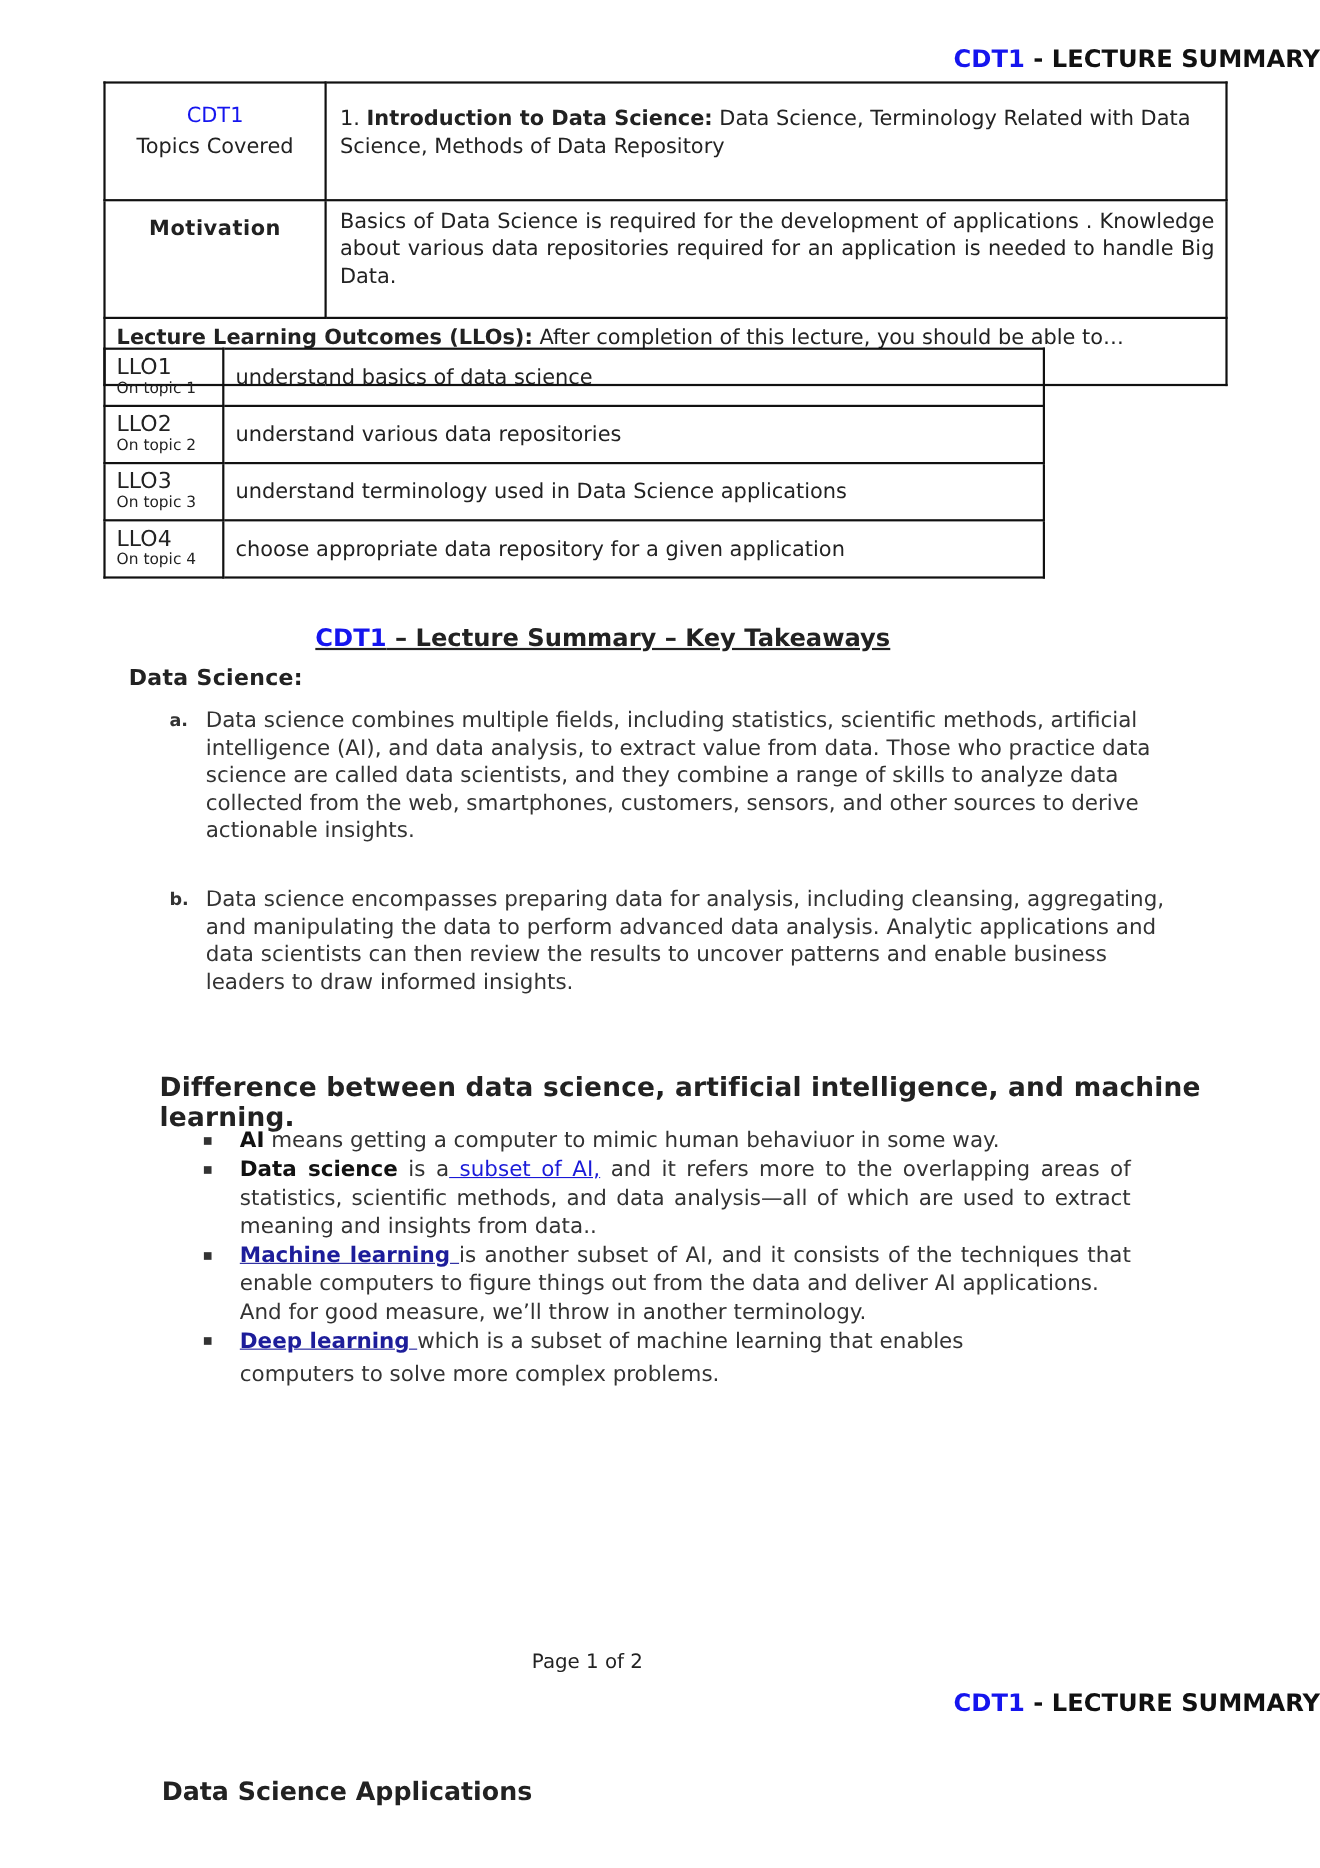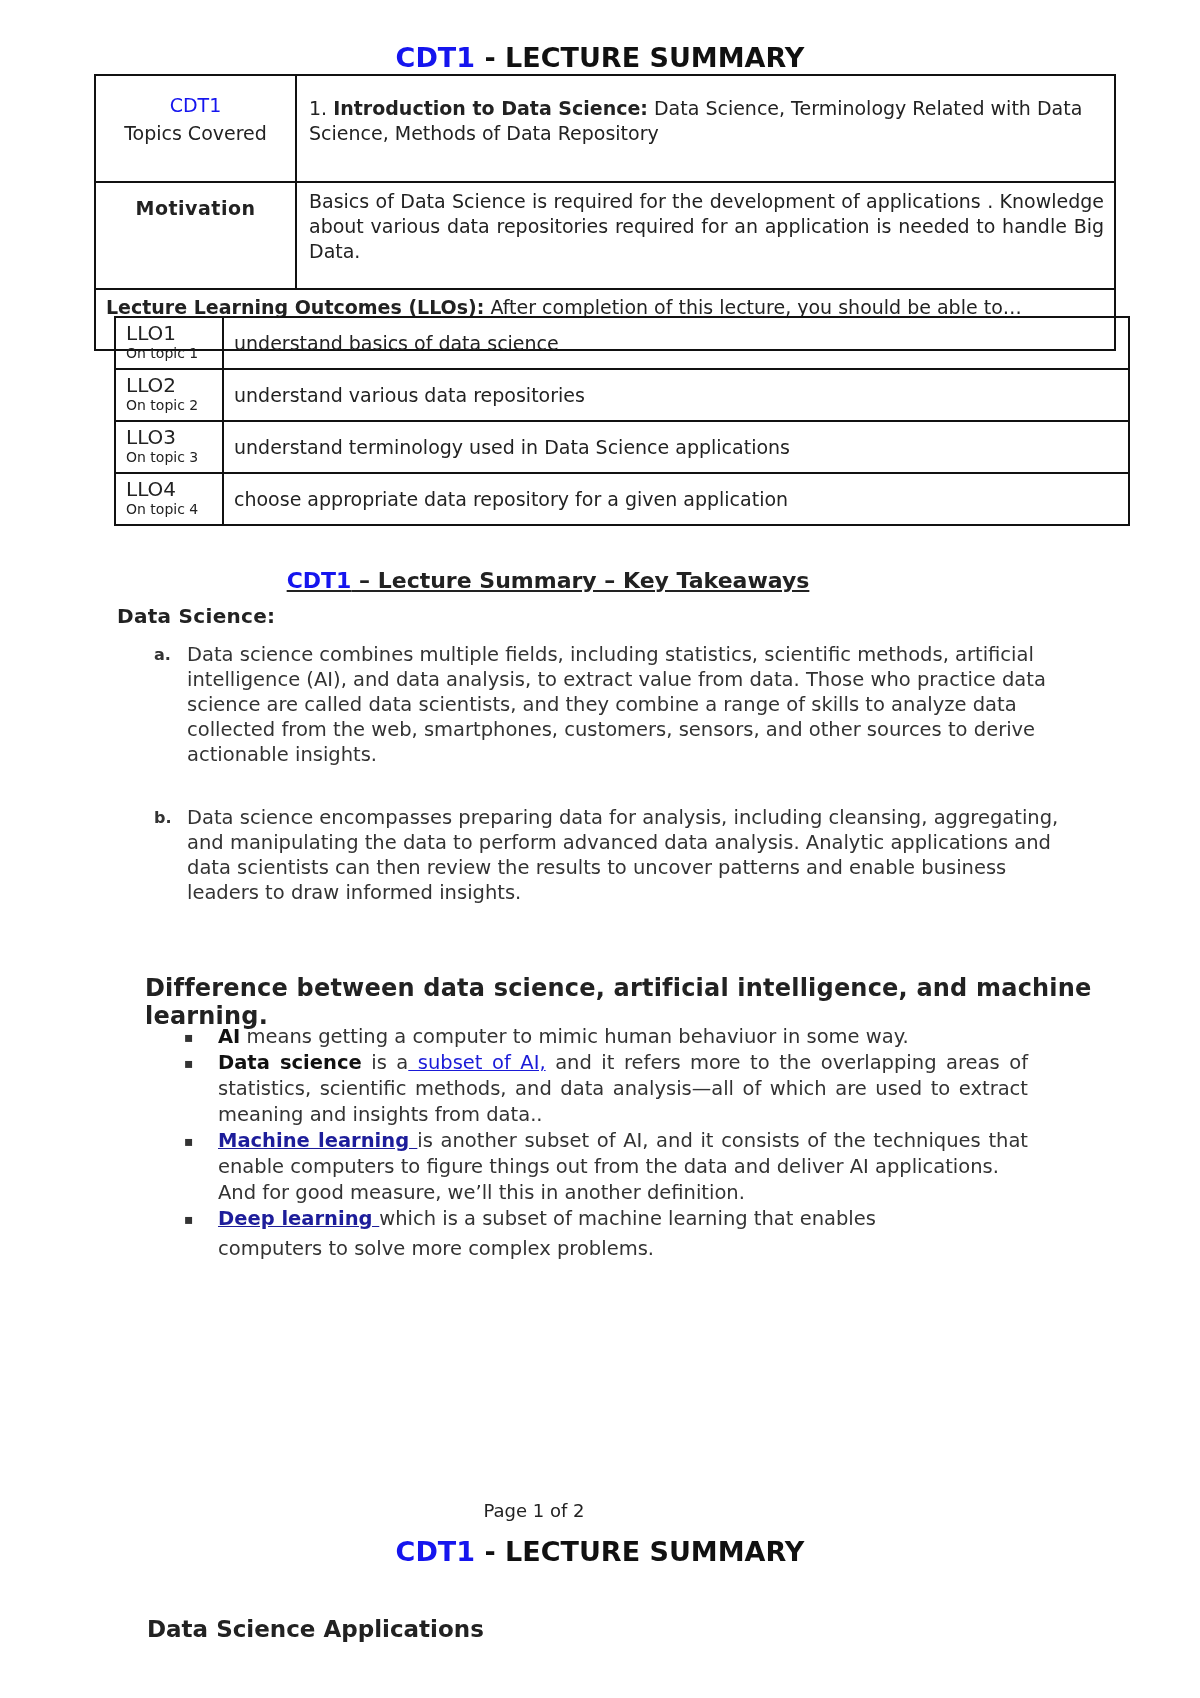--- a/index.html
+++ b/index.html
@@ -1,41 +1,41 @@
 <!DOCTYPE html>
 <html><head>
 <meta charset="utf-8">
 <style>
   html, body { margin: 0; padding: 0; background: #ffffff; }
   body {
     width: 1200px; height: 1698px; position: relative; overflow: hidden;
     font-family: "DejaVu Sans", sans-serif; color: #1a1a1a;
   }
   .page-title {
-    position: absolute; top: 42px; left: 0; width: 1200px; text-align: center;
-    font-family: "DejaVu Sans", sans-serif; font-weight: bold; font-size: 27px;
+    position: absolute; top: 42px; left: 0; width: 1200px; text-align: right;
+    font-family: "DejaVu Sans", sans-serif; font-weight: bold; font-size: 22px;
     color: #111;
   }
   .blue { color: #1a1aff; }
   .page-title .blue { color: #1515ee; }
 
   table.summary {
     position: absolute; left: 94px; top: 74px; width: 1022px;
     border-collapse: collapse; font-size: 19px; color: #222;
   }
   table.summary td { border: 2px solid #111; vertical-align: top; }
   .cell-left { width: 197px; text-align: center; }
   .topics-cell { height: 88px; padding-top: 16px; }
   .topics-cell .cdt { color: #1515ee; font-size: 19px; line-height: 26px; }
   .topics-cell .tc { line-height: 30px; }
   .topics-right { padding: 20px 10px 13px 12px; line-height: 25px; }
   .motiv-left { height: 90px; font-weight: bold; padding-top: 14px; letter-spacing: 0.5px; }
   .motiv-right { padding: 6px 10px 0 12px; line-height: 25px; text-align: justify; text-align-last: left; }
   .llo-header { padding: 4px 10px 3px 10px; line-height: 26px; height: 52px; }
-  .llo-table { position: absolute; left: 94px; top: 316px; width: 1016px; border-collapse: collapse; font-size: 19px; color: #222; margin-left: 20px; }
+  .llo-table { position: absolute; left: 94px; top: 316px; width: 856px; border-collapse: collapse; font-size: 19px; color: #222; }
   .llo-table td { border: 2px solid #111; height: 48px; vertical-align: middle; }
   .llo-id { width: 95px; padding-left: 10px; line-height: 20px; }
   .llo-id .code { font-size: 20px; display: block; }
   .llo-id .topic { font-size: 14px; display: block; }
   .llo-desc { padding-left: 10px; }
 
   .takeaways-title {
     position: absolute; top: 568px; left: 0; width: 1096px; text-align: center;
     font-weight: bold; font-size: 22px; text-decoration: underline; color: #222;
   }
@@ -143,21 +143,21 @@
     <b>AI</b><span> means getting a computer to mimic human behaviuor in some way.</span>
   </div>
   <div class="bullet">
     
     <span class="dot">▪</span>
     <b>Data science</b><span> is a</span><span class="link-blue"> subset of AI,</span><span> and it refers more to the overlapping areas of statistics, scientific methods, and data analysis—all of which are used to extract meaning and insights from data..</span>
   </div>
   <div class="bullet">
     <span class="dot">▪</span>
     <span class="link-navy">Machine learning </span><span>is another subset of AI, and it consists of the techniques that enable computers to figure things out from the data and deliver AI applications.</span>
-    <div class="extra-line">And for good measure, we’ll this in another definition.</div>
+    <div class="extra-line">And for good measure, we’ll throw in another terminology.</div>
   </div>
   <div class="bullet">
     <span class="dot">▪</span>
     <span class="link-navy">Deep learning </span><span>which is a subset of machine learning that enables</span>
     <div class="last-line">computers to solve more complex problems.</div>
   </div>
 </div>
 
 <div class="page-num">Page 1 of 2</div>
 

